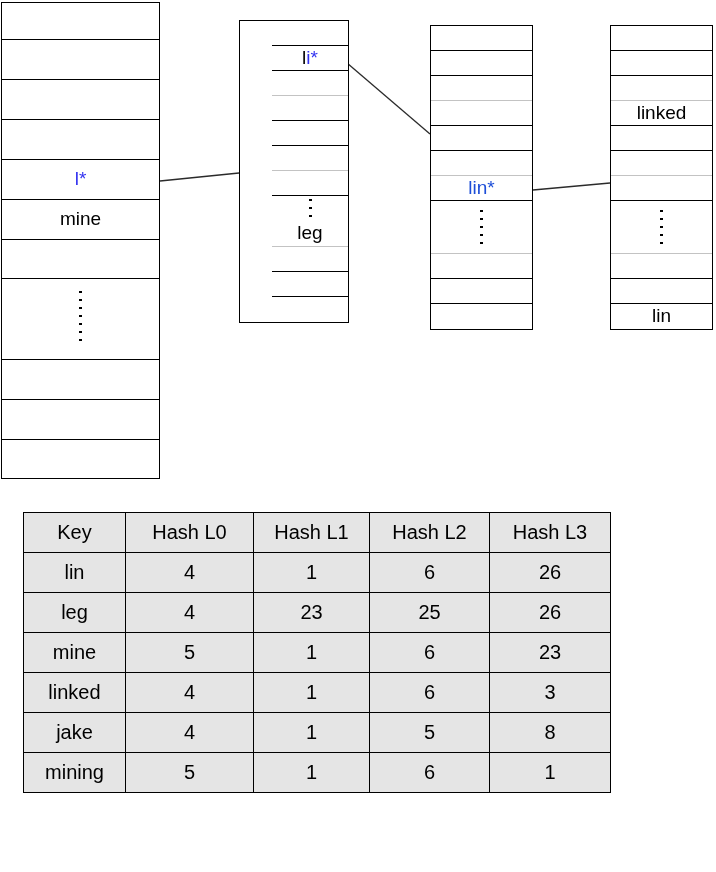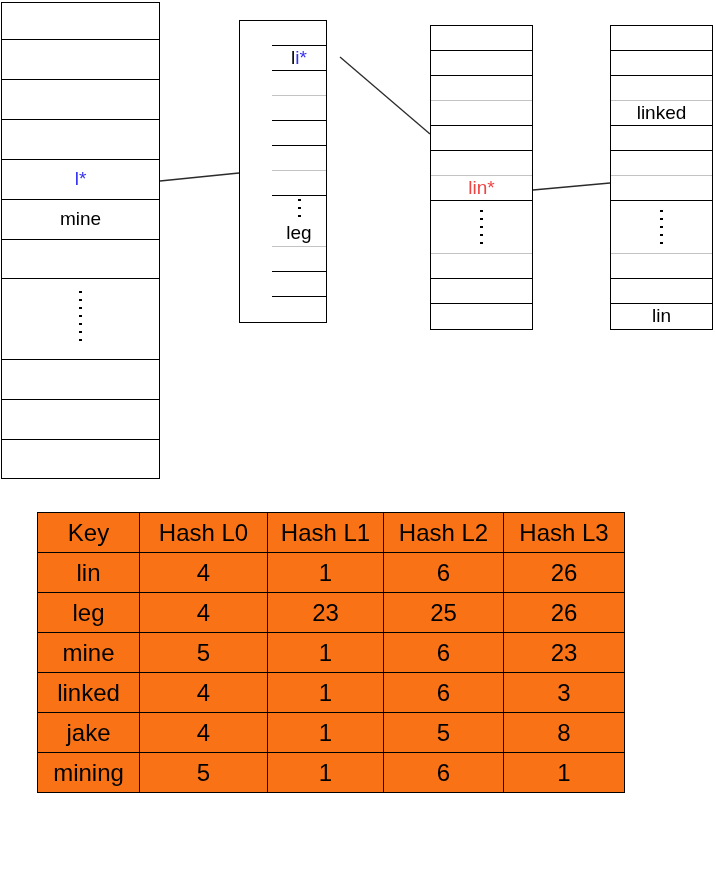--- a/index.html
+++ b/index.html
@@ -20,21 +20,21 @@
   .cell:last-child{border-bottom:none;}
   .dotcell{flex-direction:column;justify-content:center;}
 
   .arr1{left:1px;top:2px;width:159px;height:477px;}
   .arr1 .cell{height:40px;}
   .arr1 .cell:nth-child(1){height:37px;}
   .arr1 .cell:nth-child(7){height:39px;}
   .arr1 .cell:nth-child(8){height:81px;}
   .arr1 .cell:nth-child(11){height:38px;}
 
-  .arr2{left:239px;top:20px;width:88px;height:303px;padding-left:32px;}
+  .arr2{left:239px;top:20px;width:110px;height:303px;padding-left:32px;}
   .arr2 .cell{height:25px;}
   .arr2 .cell:nth-child(8){height:51px;}
 
   .arr3{left:430px;top:25px;width:103px;height:305px;}
   .arr4{left:610px;top:25px;width:103px;height:305px;}
   .arr3 .cell,.arr4 .cell{height:25px;}
   .arr3 .cell:nth-child(8),.arr4 .cell:nth-child(8){height:53px;}
 
   
   .arr2 .cell:nth-child(3),.arr2 .cell:nth-child(6),.arr2 .cell:nth-child(8),
@@ -44,22 +44,22 @@
 
   
   .dots{width:3px;flex:none;
         background:repeating-linear-gradient(to bottom,#000 0 2.5px,transparent 2.5px 8px);}
   .arr1 .dots{height:56px;}
   .arr2 .dots{height:22px;margin-bottom:2px;}
   .arr3 .dots,.arr4 .dots{height:34px;}
   .lab{line-height:1.1;}
 
   
-  .hashtable{position:absolute;left:37px;top:512px;border-collapse:collapse;
-             table-layout:fixed;font-size:24px;color:#000;background:#f97316;}
+  .hashtable{position:absolute;left:23px;top:512px;border-collapse:collapse;
+             table-layout:fixed;font-size:20px;color:#000;background:#e5e5e5;}
   .hashtable th,.hashtable td{border:1px solid #000;padding:0;text-align:center;
              font-weight:400;height:39px;overflow:hidden;}
   .col-key{width:102px;} .col-l0{width:128px;} .col-l1{width:116px;}
   .col-l2{width:120px;}  .col-l3{width:121px;}
 </style>
 </head>
 <body>
 
 <div class="stage">
 
@@ -107,21 +107,21 @@
       <div class="cell"></div>
     </div>
   <div class="arr arr3">
       <div class="cell"></div>
       <div class="cell"></div>
       <div class="cell"></div>
       <div class="cell"></div>
       <div class="cell"></div>
       <div class="cell"></div>
       <div class="cell">
-        <div class="lab"><span style="color: #ef4444;">lin*</span></div>
+        <div class="lab"><span style="color: #1d4ed8;">lin*</span></div>
       </div>
       <div class="cell dotcell">
         <div class="dots"></div>
       </div>
       <div class="cell"></div>
       <div class="cell"></div>
       <div class="cell"></div>
     </div>
   <div class="arr arr4">
       <div class="cell"></div>

